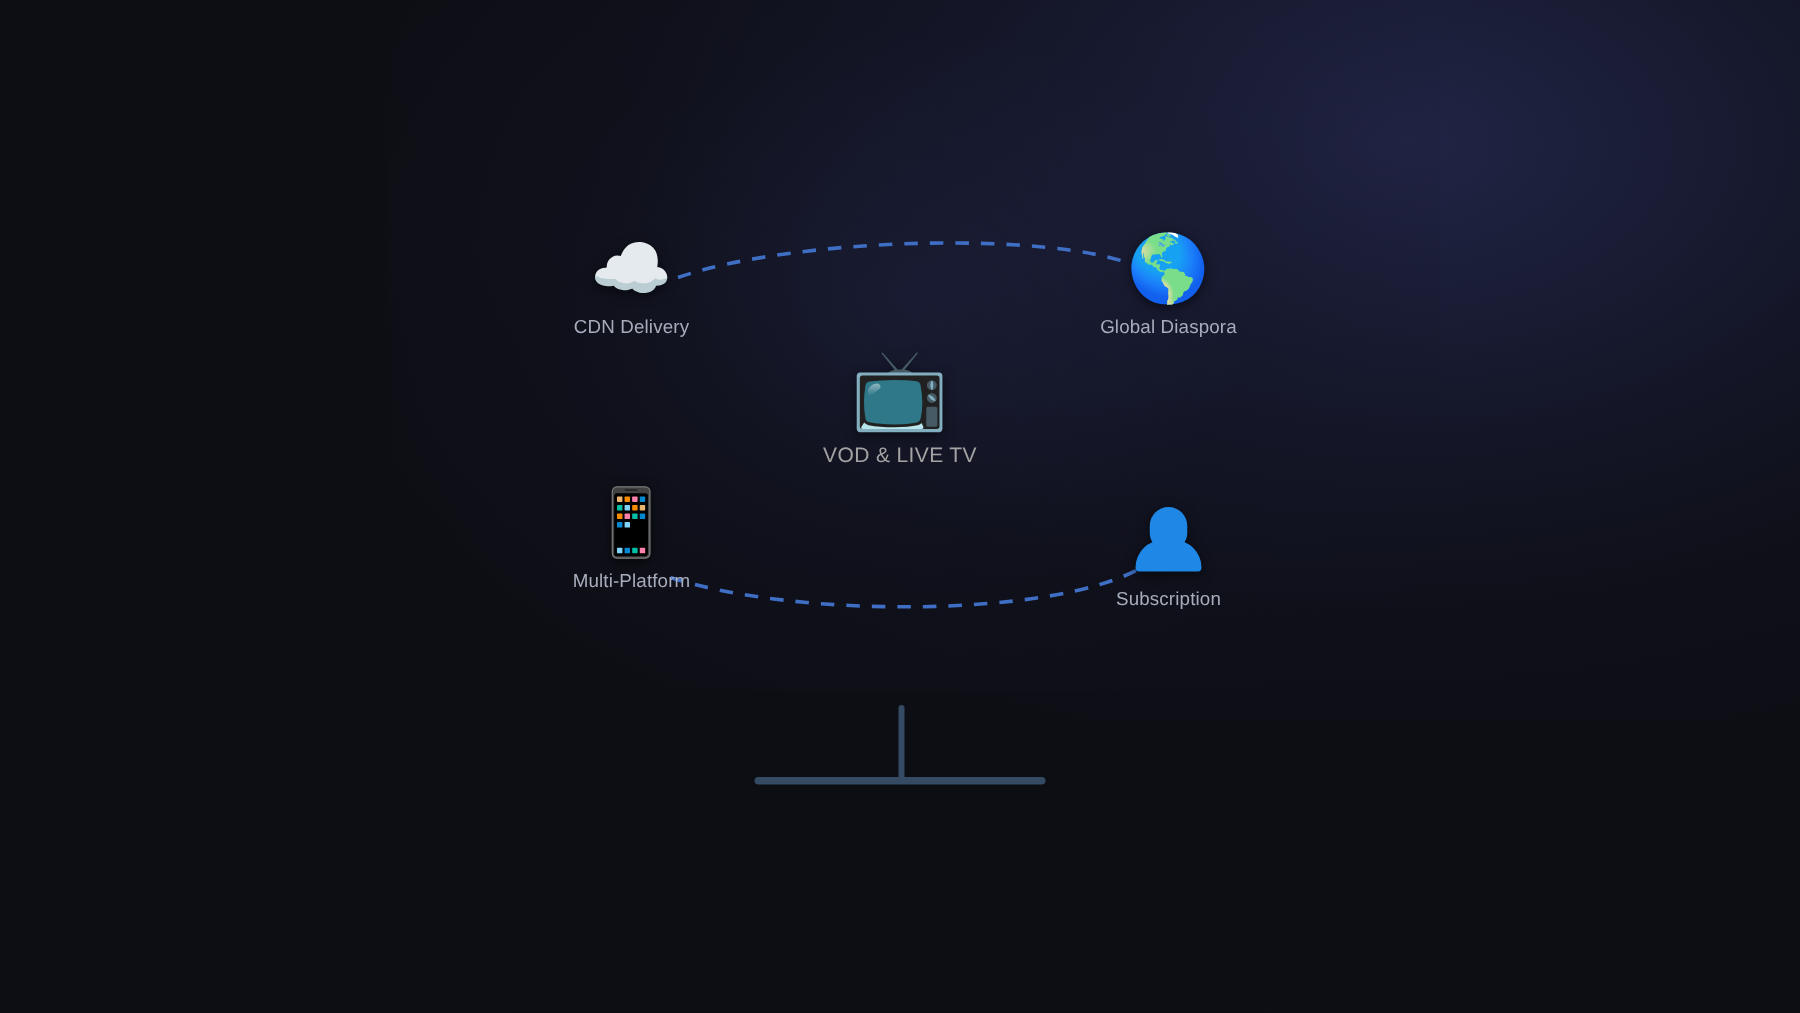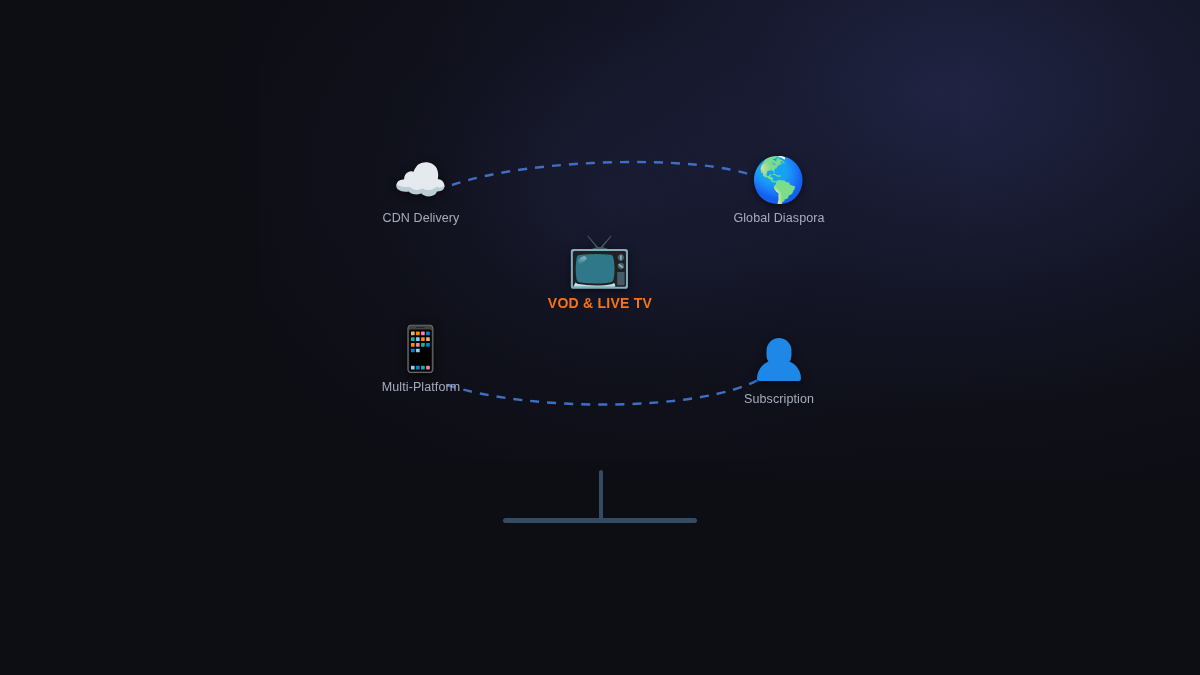--- a/index.html
+++ b/index.html
@@ -89,22 +89,22 @@
   #node-cdn       { left:321px; top:158px; }
   #node-global    { left:679px; top:158px; }
   #node-platform  { left:321px; top:327px; }
   #node-sub       { left:679px; top:337px; }
 
   
   #node-center { left:500px; top:234px; width:200px; }
   #node-center .glyph { font-size:52px; }
   #node-center .caption {
     font-size:14px;
-    font-weight:bold;
-    color:#f97316;
+    font-weight:normal;
+    color:#a3a3a3;
     letter-spacing:0.25px;
   }
 
   
   .person-icon {
     width:44px; height:46px;
     position:relative;
     display:block;
   }
   .person-icon .head {

